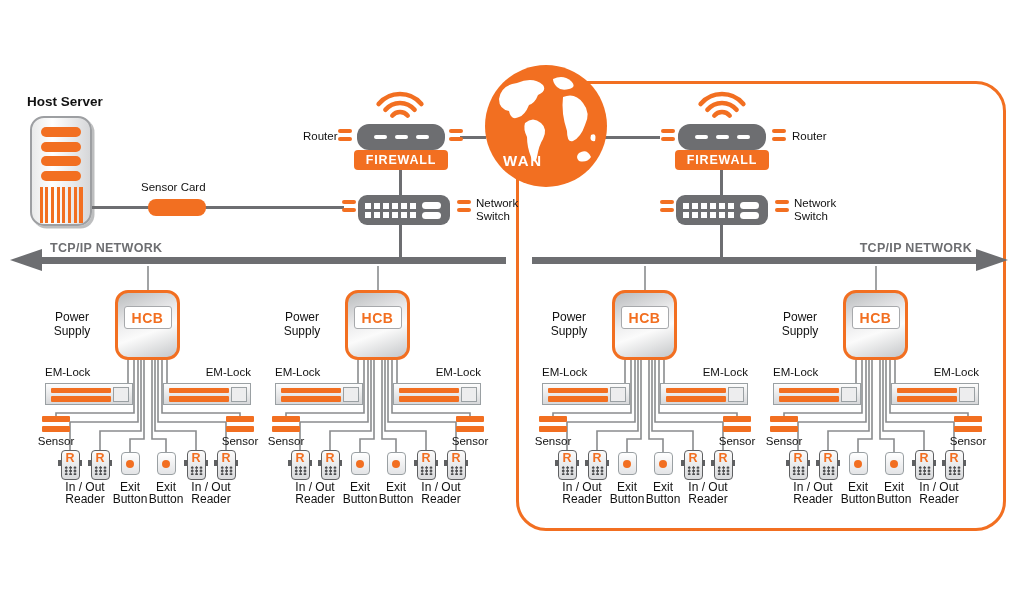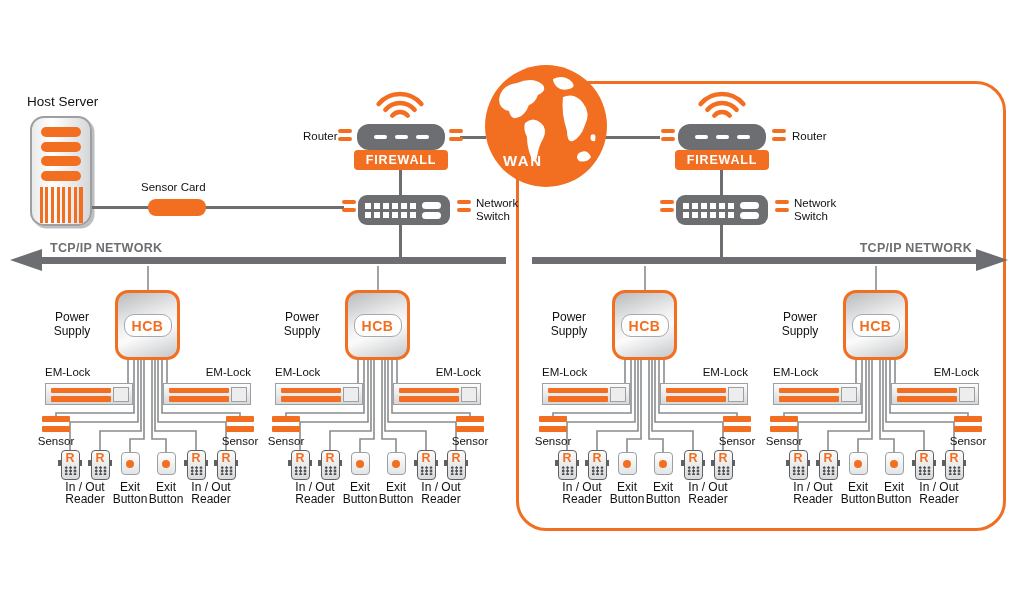--- a/index.html
+++ b/index.html
@@ -1,21 +1,21 @@
 <!DOCTYPE html>
 <html><head>
 <meta charset="utf-8">
 <style>
   html,body{margin:0;padding:0;background:#fff}
   #stage{position:relative;width:1024px;height:612px;background:#fff;overflow:hidden;
          font-family:"Liberation Sans",sans-serif;color:#1a1a1a;
          --orange:#F26F21;--devgray:#6d6e71;--wire:#8a8c8e}
   .abs{position:absolute}
   .lbl{position:absolute;font-size:11.5px;line-height:12.5px;color:#111;white-space:nowrap}
-  .b{font-weight:normal}
+  .b{font-weight:bold}
   .hline{position:absolute;height:2.5px;background:var(--devgray)}
   .vline{position:absolute;width:2.5px;background:var(--devgray)}
   
   .dash2{position:absolute;width:14px}
   .dash2 i{display:block;width:14px;height:4px;border-radius:2px;background:var(--orange);margin-bottom:3.5px}
   
   .router{position:absolute;width:88px;height:26px;border-radius:12px;background:var(--devgray);
           display:flex;align-items:center;justify-content:center;gap:8px}
   .router i{display:block;width:13px;height:3.5px;background:#fff;border-radius:2px}
   .wifi{position:absolute}
@@ -47,22 +47,22 @@
   .arrowL{position:absolute;top:249px;width:0;height:0;border-top:11.5px solid transparent;
           border-bottom:11.5px solid transparent;border-right:32px solid var(--devgray)}
   .arrowR{position:absolute;top:249px;width:0;height:0;border-top:11.5px solid transparent;
           border-bottom:11.5px solid transparent;border-left:32px solid var(--devgray)}
   
   .cluster{position:absolute;top:266px;width:236px;height:252px}
   .wires{position:absolute;left:0;top:0}
   .hcb{position:absolute;left:85px;top:24px;width:65px;height:70px;border:3.5px solid var(--orange);
        border-radius:13px;box-sizing:border-box;
        background:linear-gradient(160deg,#b9bbbd 0%,#eeeeef 42%,#fbfbfb 60%,#c5c7c9 100%)}
-  .hcb-tag{position:absolute;left:50%;top:21px;transform:translateX(-50%);width:46px;height:21px;background:#fff;
-           border:1.5px solid #a7a9ac;border-radius:10px;display:flex;align-items:center;justify-content:center;
+  .hcb-tag{position:absolute;left:50%;top:13px;transform:translateX(-50%);width:46px;height:21px;background:#fff;
+           border:1.5px solid #a7a9ac;border-radius:3px;display:flex;align-items:center;justify-content:center;
            font-weight:bold;font-size:14px;color:var(--orange);letter-spacing:.5px}
   .ps{position:absolute;left:0;top:45px;width:84px;text-align:center;font-size:12px;line-height:13.5px;color:#111}
   .emlock{position:absolute;top:117px;width:88px;height:22px;border:1.5px solid #9aa0a3;box-sizing:border-box;
           background:linear-gradient(180deg,#fdfdfd,#d7d8da)}
   .emlock .b1,.emlock .b2{position:absolute;left:5px;width:60px;height:5.5px;background:var(--orange);border-radius:1px}
   .emlock .b1{top:3.5px}.emlock .b2{top:12px}
   .emlock .keeper{position:absolute;right:3px;top:2.5px;width:14px;height:13.5px;border:1px solid #9aa0a3;background:#ededee}
   .emlbl{position:absolute;top:100px;font-size:11.5px;line-height:12px;color:#111;white-space:nowrap}
   .sensor{position:absolute;top:150px;width:28px}
   .sensor i{display:block;height:6px;background:var(--orange);border-radius:1px;margin-bottom:4px}

